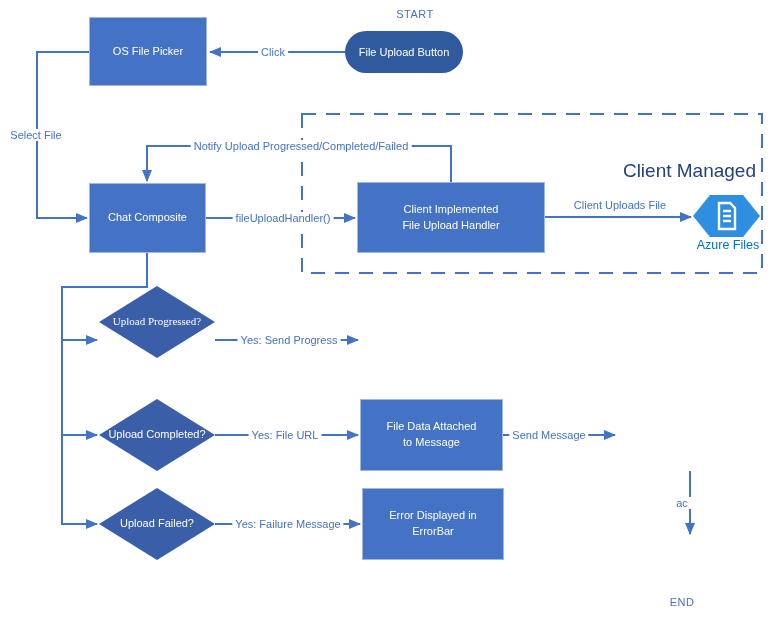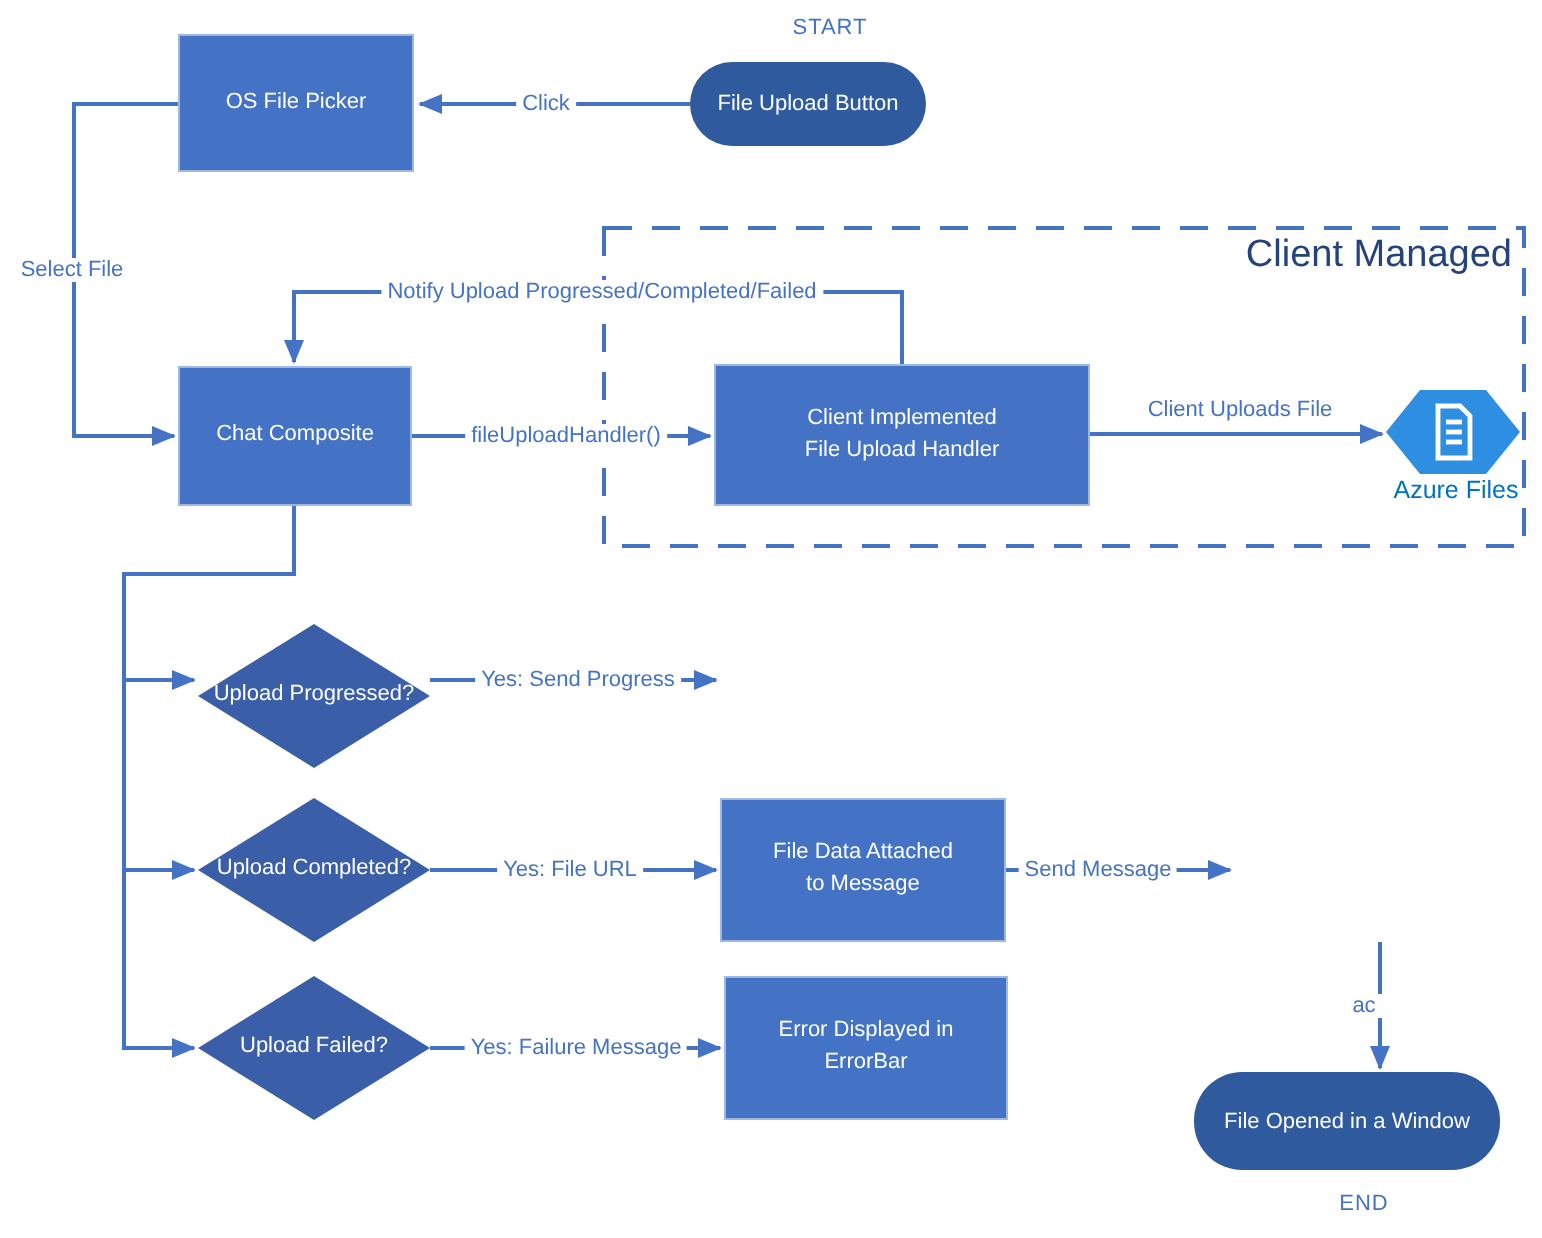--- a/index.html
+++ b/index.html
@@ -25,21 +25,21 @@
   }
   .clabel{
     position:absolute;transform:translate(-50%,-50%);
     background:#fff;color:#4472C4;font-size:11px;white-space:nowrap;padding:0 3px;
   }
   .caps{
     position:absolute;transform:translate(-50%,-50%);
     color:#4472C4;font-size:11px;letter-spacing:.5px;white-space:nowrap;background:#fff;
   }
   .group-title{
-    position:absolute;color:#24427C;font-size:19px;white-space:nowrap;
+    position:absolute;color:#24427C;font-size:19px;white-space:nowrap;margin-top:43px;
   }
   .azure-label{
     position:absolute;transform:translate(-50%,0);color:#0072C6;font-size:12.5px;white-space:nowrap;background:#fff;
   }
 </style>
 </head>
 <body>
 
 <div id="canvas">
 
@@ -97,21 +97,21 @@
     <polygon points="17,0 50,0 67,21 50,42 17,42 0,21" fill="#2E8FE2"></polygon>
     <g stroke="#fff" stroke-width="2.4" fill="none">
       <path d="M26,8 L37,8 L42,13 L42,34 L26,34 Z"></path>
       <line x1="30" y1="16" x2="38" y2="16"></line>
       <line x1="30" y1="21" x2="38" y2="21"></line>
       <line x1="30" y1="26" x2="38" y2="26"></line>
     </g>
   </svg>
   <div class="azure-label" style="left:728px;top:238px;">Azure Files</div>
 
-  <div class="diamond" style="left:99px;top:312px;width:116px;height:72px;">
+  <div class="diamond" style="left:99px;top:286px;width:116px;height:72px;font-family:Liberation Serif, serif;">
     <span>
       <span class="ln">Upload</span>
       <span class="ln">Progressed?</span>
     </span>
   </div>
 
   <div class="diamond" style="left:99px;top:399px;width:116px;height:72px;">
     <span>
       <span class="ln">Upload</span>
       <span class="ln">Completed?</span>
@@ -131,23 +131,20 @@
   </div>
 
   <div class="node" style="left:360px;top:399px;width:143px;height:72px;">
     <span>
       <span class="ln">File Data Attached</span>
       <span class="ln">to Message</span>
     </span>
   </div>
 
 
-  <div class="stadium" style="left:597px;top:536px;width:153px;height:49px;border-radius:24px;">
-    <span>File Opened in a Window</span>
-  </div>
 
   <div class="clabel" style="left:273px;top:52px;">Click</div>
   <div class="clabel" style="left:36px;top:135px;">Select File</div>
   <div class="clabel" style="left:301px;top:146px;">Notify Upload Progressed/Completed/Failed</div>
   <div class="clabel" style="left:283px;top:218px;">fileUploadHandler()</div>
   <div class="clabel" style="left:620px;top:205px;">Client Uploads File</div>
   <div class="clabel" style="left:289px;top:340px;">Yes: Send Progress</div>
   <div class="clabel" style="left:285px;top:435px;">Yes: File URL</div>
   <div class="clabel" style="left:549px;top:435px;">Send Message</div>
   <div class="clabel" style="left:288px;top:524px;">Yes: Failure Message</div>

